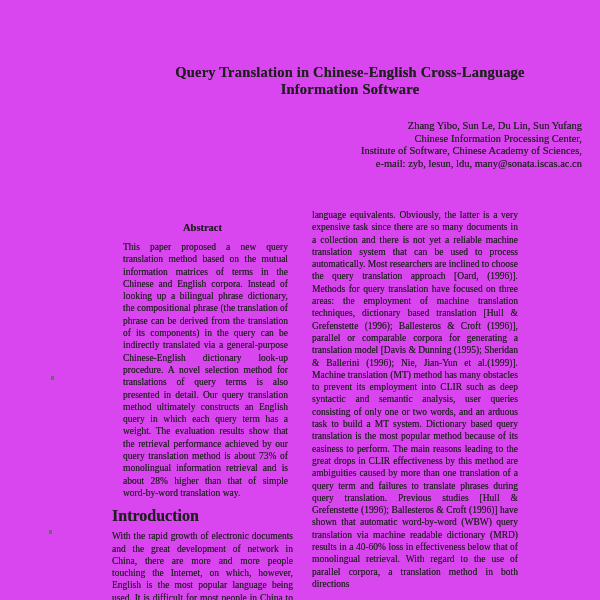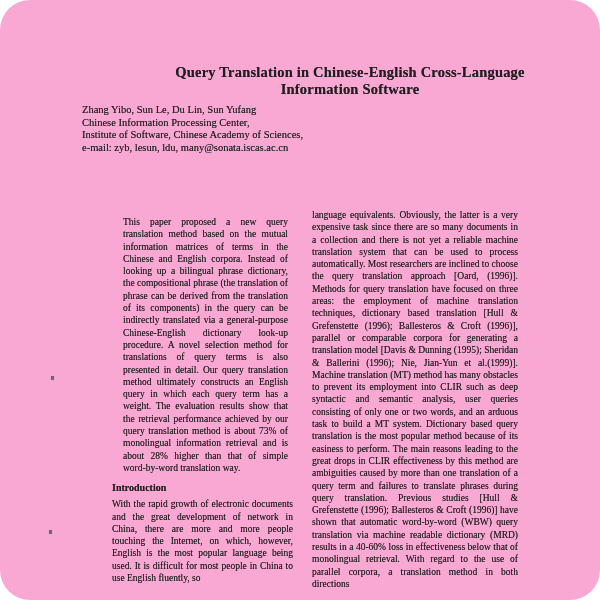--- a/index.html
+++ b/index.html
@@ -1,39 +1,38 @@
 <!DOCTYPE html>
 <html><head>
 <meta charset="utf-8">
 <style>
   html, body { margin: 0; padding: 0; background: #ffffff; }
   .page {
     position: relative;
     width: 600px;
     height: 600px;
-    background: #f9a8d4;
+    background: #d946ef;
     overflow: hidden;
     font-family: "Liberation Serif", "DejaVu Serif", serif;
     color: #1f1f1f;
     text-shadow: 0 0 0.5px rgba(30,30,30,0.65);
-    border-radius: 30px;
   }
   .title {
     position: absolute;
     top: 64px; left: 100px; width: 500px;
     text-align: center;
     font-weight: bold;
     font-size: 14.5px;
     line-height: 17px;
     letter-spacing: 0.2px;
   }
   .authors {
     position: absolute;
-    top: 104px; left: 82px; width: 500px;
-    text-align: left;
+    top: 120px; left: 82px; width: 500px;
+    text-align: right;
     font-size: 10.5px;
     line-height: 12.6px;
   }
   .col-left {
     position: absolute;
     left: 112px; top: 216px; width: 181px;
   }
   .col-right {
     position: absolute;
     left: 312px; top: 209px; width: 206px;
@@ -48,21 +47,21 @@
     margin: 6px 0 8px 0;
   }
   .abstract-body {
     padding: 0 5px 0 11px;
     text-align: justify;
     font-size: 9.5px;
     line-height: 12.3px;
   }
   .intro-heading {
     font-weight: bold;
-    font-size: 10px;
+    font-size: 16px;
     margin: 8px 0 5px 0;
   }
   .intro-body {
     text-align: justify;
     font-size: 9.5px;
     line-height: 12.3px;
   }
   .speck {
     position: absolute;
     width: 3px; height: 4px;
@@ -83,20 +82,21 @@
   </div>
 
   <div class="authors">
     <div>Zhang Yibo, Sun Le, Du Lin, Sun Yufang</div>
     <div>Chinese Information Processing Center,</div>
     <div>Institute of Software, Chinese Academy of Sciences,</div>
     <div>e-mail: zyb, lesun, ldu, many@sonata.iscas.ac.cn</div>
   </div>
 
   <div class="col-left">
+    <div class="abstract-heading">Abstract</div>
     <div class="abstract-body">This paper proposed a new query translation method based on the mutual information matrices of terms in the Chinese and English corpora. Instead of looking up a bilingual phrase dictionary, the compositional phrase (the translation of phrase can be derived from the translation of its components) in the query can be indirectly translated via a general-purpose Chinese-English dictionary look-up procedure. A novel selection method for translations of query terms is also presented in detail. Our query translation method ultimately constructs an English query in which each query term has a weight. The evaluation results show that the retrieval performance achieved by our query translation method is about 73% of monolingual information retrieval and is about 28% higher than that of simple word-by-word translation way.</div>
     <div class="intro-heading">Introduction</div>
     <div class="intro-body">With the rapid growth of electronic documents and the great development of network in China, there are more and more people touching the Internet, on which, however, English is the most popular language being used. It is difficult for most people in China to use English fluently, so</div>
   </div>
 
   <div class="col-right">
     <div>language equivalents. Obviously, the latter is a very expensive task since there are so many documents in a collection and there is not yet a reliable machine translation system that can be used to process automatically. Most researchers are inclined to choose the query translation approach [Oard, (1996)]. Methods for query translation have focused on three areas: the employment of machine translation techniques, dictionary based translation [Hull &amp; Grefenstette (1996); Ballesteros &amp; Croft (1996)], parallel or comparable corpora for generating a translation model [Davis &amp; Dunning (1995); Sheridan &amp; Ballerini (1996); Nie, Jian-Yun et al.(1999)]. Machine translation (MT) method has many obstacles to prevent its employment into CLIR such as deep syntactic and semantic analysis, user queries consisting of only one or two words, and an arduous task to build a MT system. Dictionary based query translation is the most popular method because of its easiness to perform. The main reasons leading to the great drops in CLIR effectiveness by this method are ambiguities caused by more than one translation of a query term and failures to translate phrases during query translation. Previous studies [Hull &amp; Grefenstette (1996); Ballesteros &amp; Croft (1996)] have shown that automatic word-by-word (WBW) query translation via machine readable dictionary (MRD) results in a 40-60% loss in effectiveness below that of monolingual retrieval. With regard to the use of parallel corpora, a translation method in both directions</div>
   </div>
 
   <div class="speck s1"></div>

